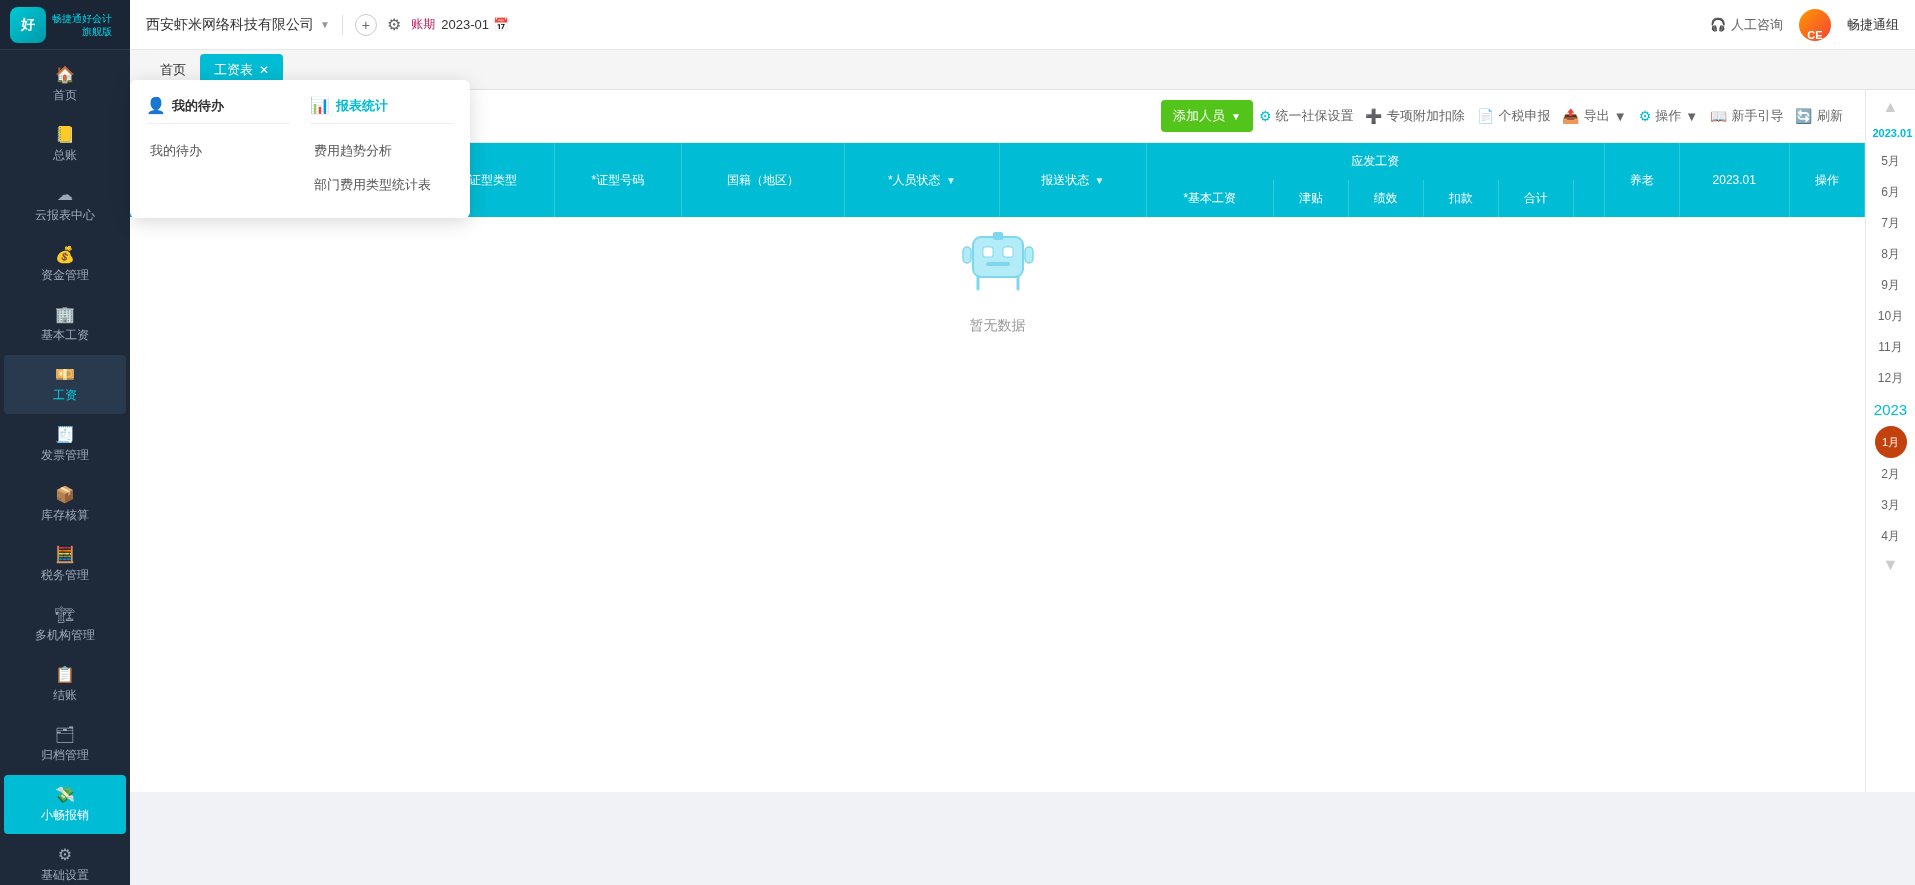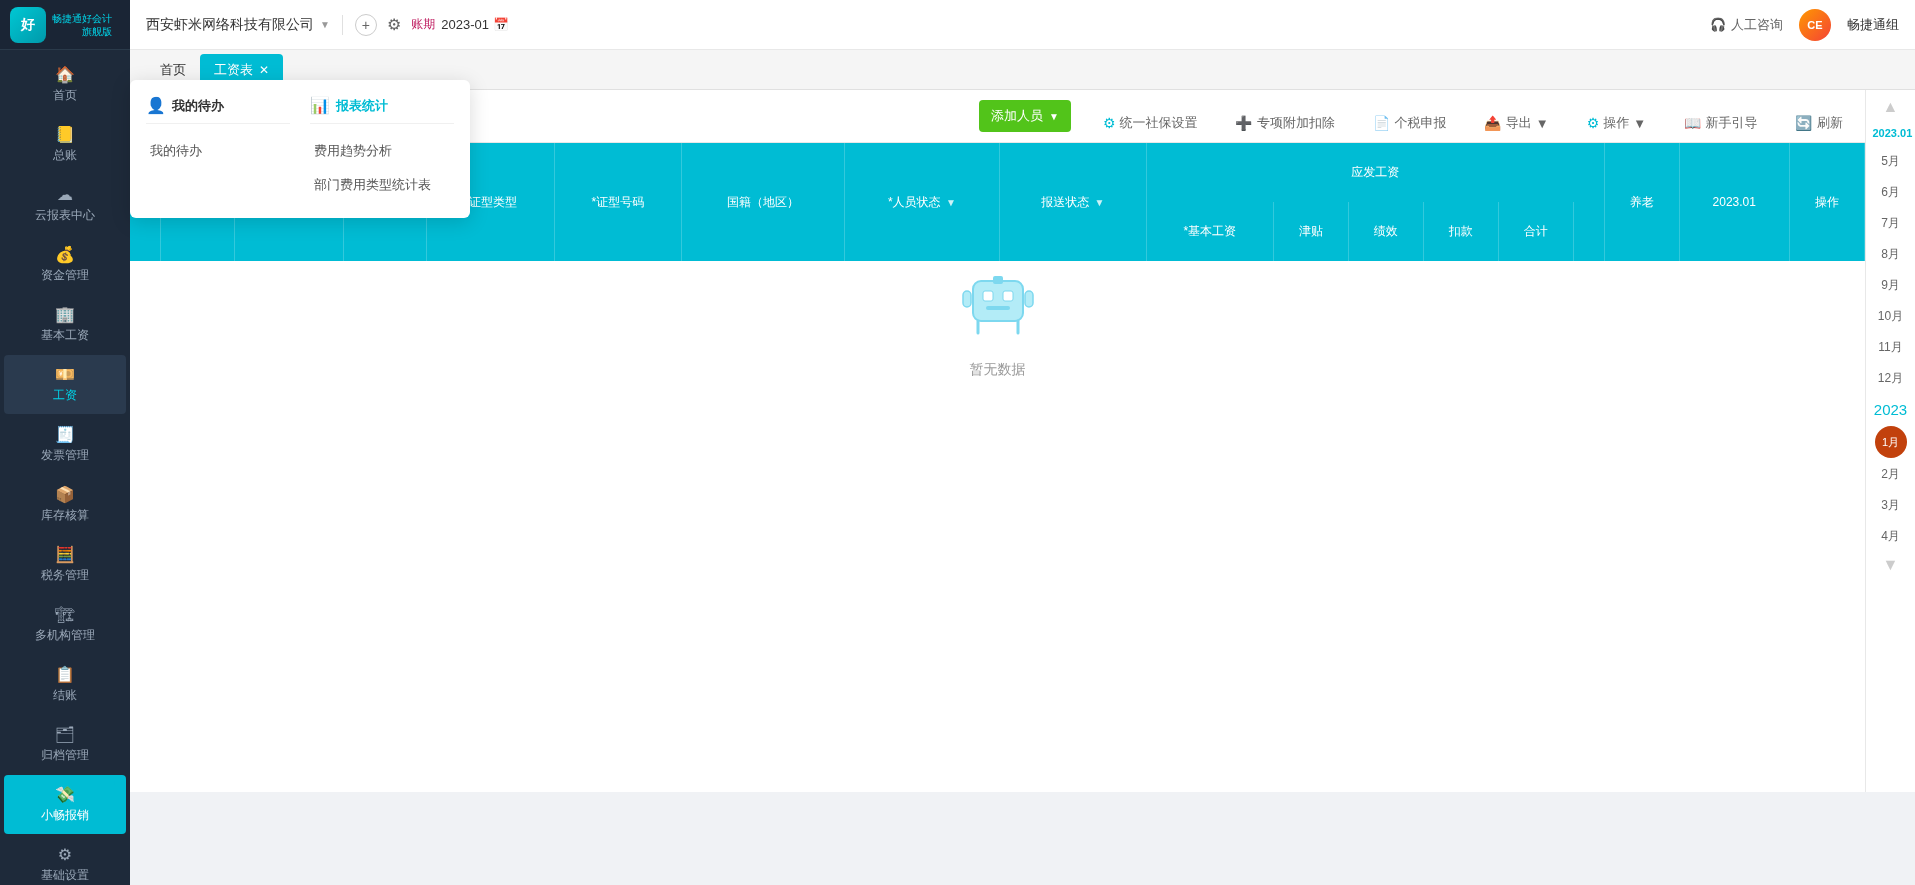--- a/index.html
+++ b/index.html
@@ -31,21 +31,21 @@
     .company-name { margin-right: 6px; }
     .chevron-down { color: #999; font-size: 10px; }
     .top-bar-divider { width: 1px; height: 20px; background: #e0e0e0; margin: 0 12px; }
     .add-btn { width: 22px; height: 22px; border-radius: 50%; border: 1px solid #ccc; display: flex; align-items: center; justify-content: center; cursor: pointer; color: #666; font-size: 14px; }
     .settings-btn { color: #666; cursor: pointer; font-size: 16px; margin: 0 10px; }
     .period-label { color: #be185d; margin-right: 6px; font-size: 12px; }
     .period-value { color: #333; font-size: 13px; cursor: pointer; }
     .calendar-icon { color: #00bcd4; margin-left: 4px; font-size: 13px; cursor: pointer; }
     .top-bar-right { margin-left: auto; display: flex; align-items: center; gap: 16px; }
     .service-btn { display: flex; align-items: center; color: #666; font-size: 13px; cursor: pointer; gap: 4px; }
-    .user-avatar { width: 32px; height: 32px; border-radius: 50%; background: linear-gradient(135deg, #ff9800, #f44336); display: flex; align-items: center; justify-content: center; color: white; font-size: 11px; font-weight: bold; }
+    .user-avatar { width: 32px; height: 32px; border-radius: 50%; background: linear-gradient(135deg, #ff9800, #f44336); display: flex; align-items: flex-end; justify-content: center; color: white; font-size: 11px; font-weight: bold; }
     .username { color: #333; font-size: 13px; cursor: pointer; }
 
     
     .tab-bar { height: 40px; background: #f5f5f5; display: flex; align-items: center; padding: 0 16px; border-bottom: 1px solid #e0e0e0; flex-shrink: 0; }
     .tab { display: flex; align-items: center; padding: 0 14px; height: 32px; cursor: pointer; font-size: 13px; color: #666; border-radius: 4px 4px 0 0; }
     .tab.active { background: #00bcd4; color: white; }
     .tab-close { margin-left: 6px; font-size: 12px; cursor: pointer; }
     .tab.home { background: transparent; color: #333; }
 
     
@@ -61,21 +61,21 @@
     .search-icon { color: #ccc; font-size: 13px; }
     .add-staff-btn { background: #52c41a; color: white; border: none; border-radius: 4px; padding: 0 12px; height: 32px; cursor: pointer; font-size: 13px; display: flex; align-items: center; gap: 6px; margin-left: auto; }
     .add-staff-btn .dropdown-arrow { font-size: 10px; }
     .action-btn { display: flex; align-items: center; gap: 4px; color: #666; font-size: 13px; cursor: pointer; padding: 0 6px; white-space: nowrap; }
     .action-btn .btn-icon { color: #00bcd4; font-size: 14px; }
 
     
     .table-container { overflow: auto; flex: 1; }
     .salary-table { width: 100%; border-collapse: collapse; }
     .salary-table thead tr { background: #00bcd4; color: white; }
-    .salary-table thead th { padding: 21px 8px; text-align: center; font-size: 12px; font-weight: normal; border-right: 1px solid rgba(255,255,255,0.2); white-space: nowrap; }
+    .salary-table thead th { padding: 10px 8px; text-align: center; font-size: 12px; font-weight: normal; border-right: 1px solid rgba(255,255,255,0.2); white-space: nowrap; }
     .salary-table thead th.group-header { background: #00bcd4; }
     .checkbox-cell { width: 30px; }
     .filter-icon { font-size: 10px; color: rgba(255,255,255,0.8); margin-left: 2px; }
 
     
     .empty-state { flex: 1; display: flex; flex-direction: column; align-items: center; justify-content: center; color: #999; font-size: 14px; gap: 20px; }
 
     
     .month-nav { width: 50px; background: white; border-left: 1px solid #e8e8e8; display: flex; flex-direction: column; align-items: center; padding: 4px 0; overflow-y: auto; flex-shrink: 0; }
     .month-nav::-webkit-scrollbar { width: 0; }
@@ -202,21 +202,21 @@
     </div>
 
     <div class="content-area">
       <div class="salary-area">
 
         <div class="toolbar">
           <div class="search-box">
             <input class="search-input" type="text" placeholder="请输入员工姓名" style="">
             <span class="search-icon">🔍</span>
           </div>
-          <div style="margin-left:auto;display:flex;align-items:flex-end;gap:26px;">
+          <div style="margin-left:auto;display:flex;align-items:center;gap:0;">
             <button class="add-staff-btn">
               <span>添加人员</span>
               <span class="dropdown-arrow">▼</span>
             </button>
             <div class="action-btn">
               <span class="btn-icon">⚙</span>
               <span>统一社保设置</span>
             </div>
             <div class="action-btn">
               <span class="btn-icon">➕</span>

